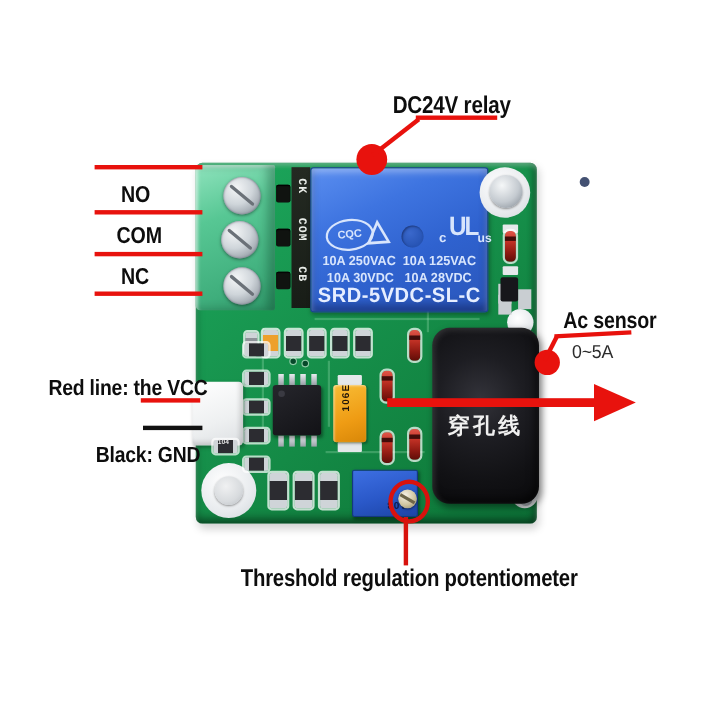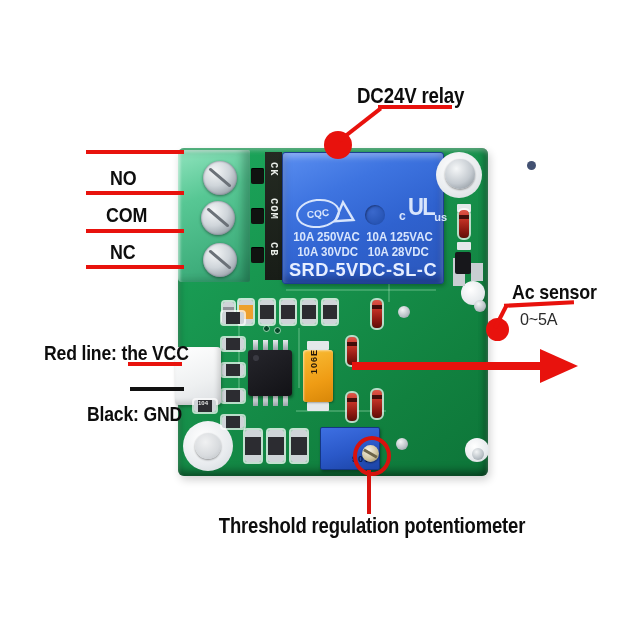--- a/index.html
+++ b/index.html
@@ -198,20 +198,23 @@
 
     <div class="pot">
       <span class="pmark">103</span>
       <div class="pscrew"></div>
     </div>
 
     <div class="ctpin" style="left:220px;top:158px;"></div>
     <div class="ctpin" style="left:296px;top:152px;"></div>
     <div class="ctpin" style="left:218px;top:290px;"></div>
     <div class="ctpin" style="left:294px;top:300px;"></div>
+    <div class="ct">
+      <div class="ct-label">穿孔线</div>
+    </div>
   </div>
 
   <div class="dot" style="left:324px;top:131px;width:28px;height:28px;"></div>
   <div class="redline" style="left:339px;top:139px;width:53px;height:4px;transform:rotate(-38deg);transform-origin:0 50%;"></div>
   <div class="redline" style="left:378px;top:105px;width:74px;height:4px;"></div>
   <div class="ann" style="left:357px;top:83px;font-size:22px;">DC24V relay</div>
 
   <div class="redline" style="left:86px;top:150px;width:98px;height:4px;"></div>
   <div class="redline" style="left:86px;top:191px;width:98px;height:4px;"></div>
   <div class="redline" style="left:86px;top:229px;width:98px;height:4px;"></div>

